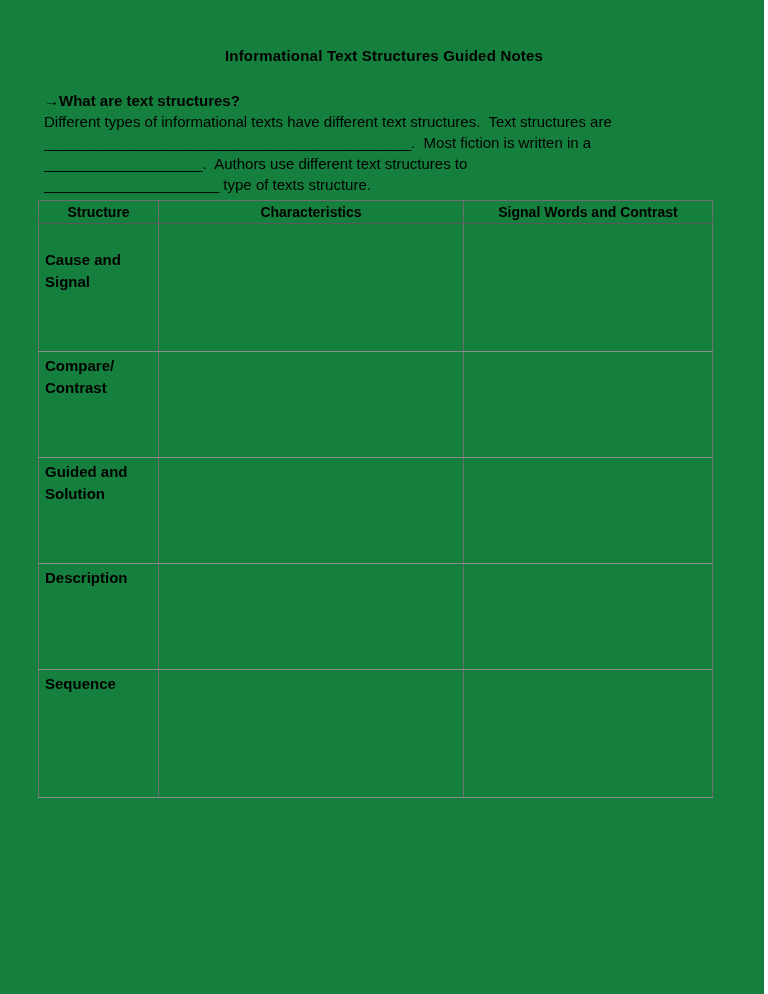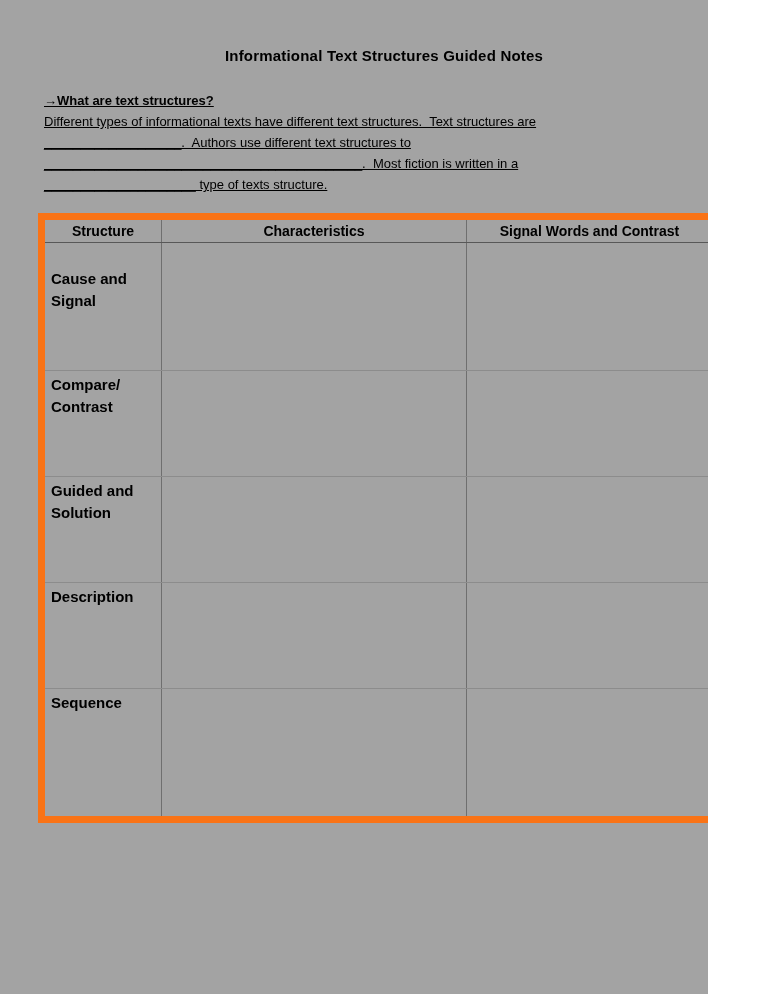--- a/index.html
+++ b/index.html
@@ -2,61 +2,60 @@
 <html><head>
 <meta charset="utf-8">
 <style>
   html, body {
     margin: 0;
     padding: 0;
     background: #ffffff;
   }
   .page {
     position: relative;
-    width: 708px;
+    width: 764px;
     height: 994px;
-    background: #a3a3a3;
+    background: #15803d;
     color: #000000;
     font-family: "Liberation Sans", sans-serif;
     overflow: hidden;
   }
   .doc-title {
     position: absolute;
     top: 47px;
     left: 0;
     width: 768px;
     text-align: center;
     font-size: 15px;
     font-weight: bold;
     letter-spacing: 0.2px;
   }
   .intro {
     position: absolute;
     top: 90px;
     left: 44px;
     width: 694px;
-    font-size: 13px;
+    font-size: 15px;
     line-height: 21px;
-    text-decoration: underline;
   }
   .intro-heading {
     font-weight: bold;
     white-space: pre-wrap;
   }
   .intro-line {
     white-space: pre-wrap;
   }
   table.notes-table {
     position: absolute;
-    top: 213px;
+    top: 200px;
     left: 38px;
     width: 674px;
     border-collapse: collapse;
     table-layout: fixed;
-    border: 7px solid #f97316;
+    border: 1px solid #f97316;
   }
   .notes-table th {
     border: 1px solid #6f6f6f;
     border-bottom-color: #585858;
     height: 20px;
     padding: 1px 4px;
     font-size: 14px;
     font-weight: bold;
     text-align: center;
     vertical-align: middle;
@@ -80,22 +79,22 @@
 </head>
 <body>
 
 <div class="page">
 
   <div class="doc-title">Informational Text Structures Guided Notes</div>
 
   <div class="intro">
     <div class="intro-heading">→What are text structures?</div>
     <div class="intro-line">Different types of informational texts have different text structures.  Text structures are</div>
+    <div class="intro-line">____________________________________________.  Most fiction is written in a</div>
     <div class="intro-line">___________________.  Authors use different text structures to</div>
-    <div class="intro-line">____________________________________________.  Most fiction is written in a</div>
     <div class="intro-line">_____________________ type of texts structure.</div>
   </div>
 
   <table class="notes-table">
     <colgroup>
       <col style="width:120px">
       <col style="width:305px">
       <col style="width:249px">
     </colgroup>
     <tbody>

